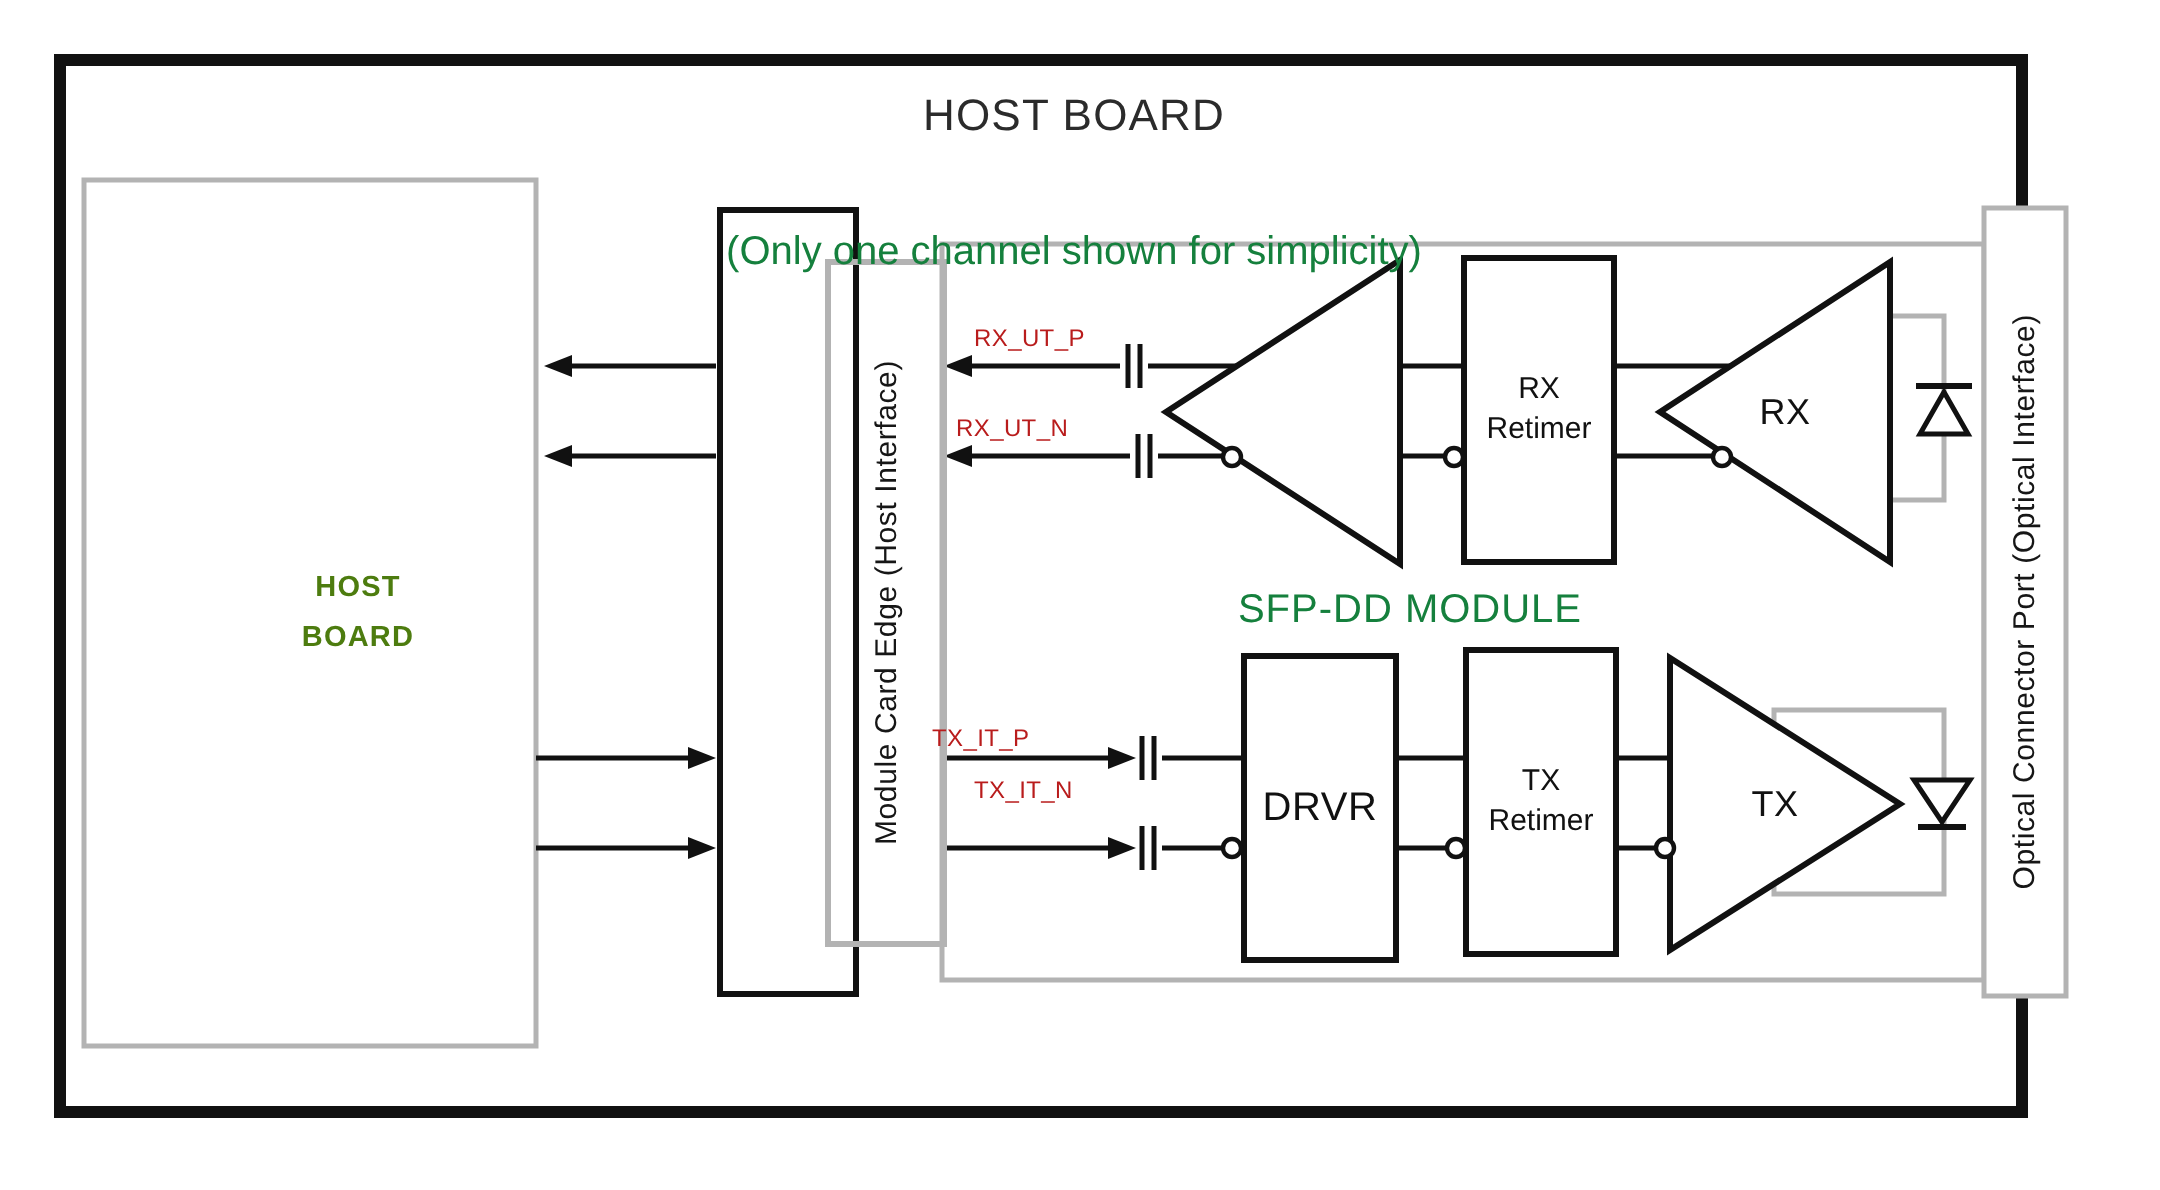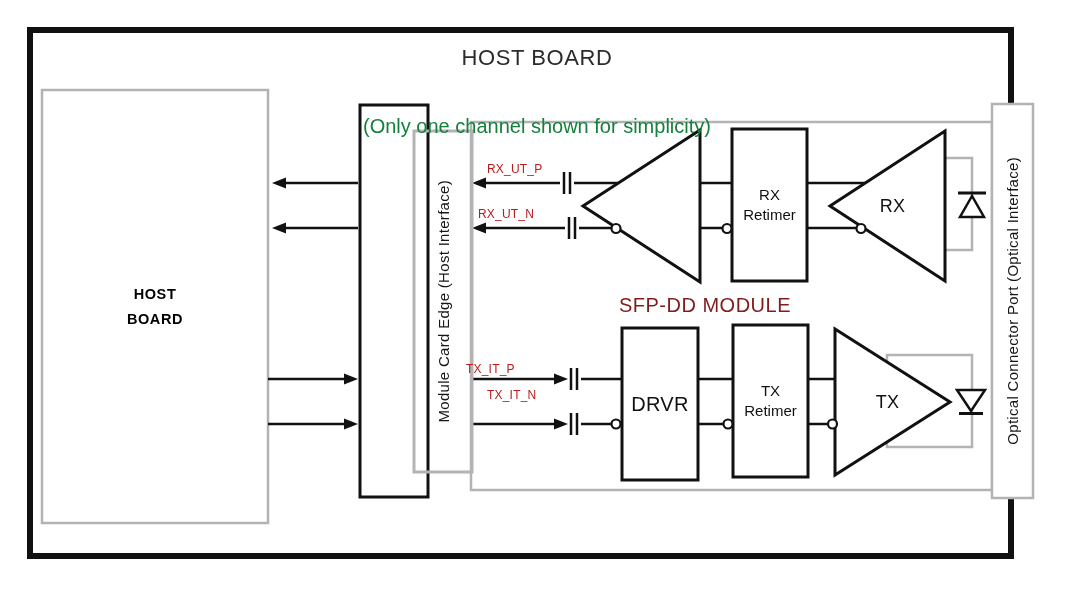--- a/index.html
+++ b/index.html
@@ -6,22 +6,22 @@
   #canvas{
     position:relative;width:1080px;height:595px;background:#ffffff;overflow:hidden;
     font-family:"Liberation Sans","DejaVu Sans",sans-serif;color:#222;
   }
   #shapes{position:absolute;left:0;top:0;}
   .abs{position:absolute;}
   .ctr{display:flex;align-items:center;justify-content:center;text-align:center;}
   .col{flex-direction:column;}
   .title{font-size:22px;letter-spacing:.6px;color:#2b2b2b;}
   .subtitle{font-size:20px;color:#15803d;margin-top:44px;}
-  .asic-label{font-size:14.5px;font-weight:700;color:#000000;letter-spacing:.6px;}
-  .sfp-title{font-size:20px;letter-spacing:.5px;color:#7f1d1d;}
+  .asic-label{font-size:14.5px;font-weight:700;color:#4d7c0f;letter-spacing:.6px;padding-left:24px;}
+  .sfp-title{font-size:20px;letter-spacing:.5px;color:#15803d;}
   .comp-lg{font-size:20px;color:#111;letter-spacing:.3px;}
   .comp-md{font-size:18px;color:#111;letter-spacing:.3px;}
   .comp-sm{font-size:15px;color:#111;line-height:1.32;}
   .sig{font-size:12px;color:#b91c1c;letter-spacing:.2px;white-space:nowrap;}
   .vlabel{writing-mode:vertical-rl;transform:rotate(180deg);white-space:nowrap;
           font-size:15px;color:#161616;letter-spacing:.3px;}
 </style>
 </head>
 <body>
 

